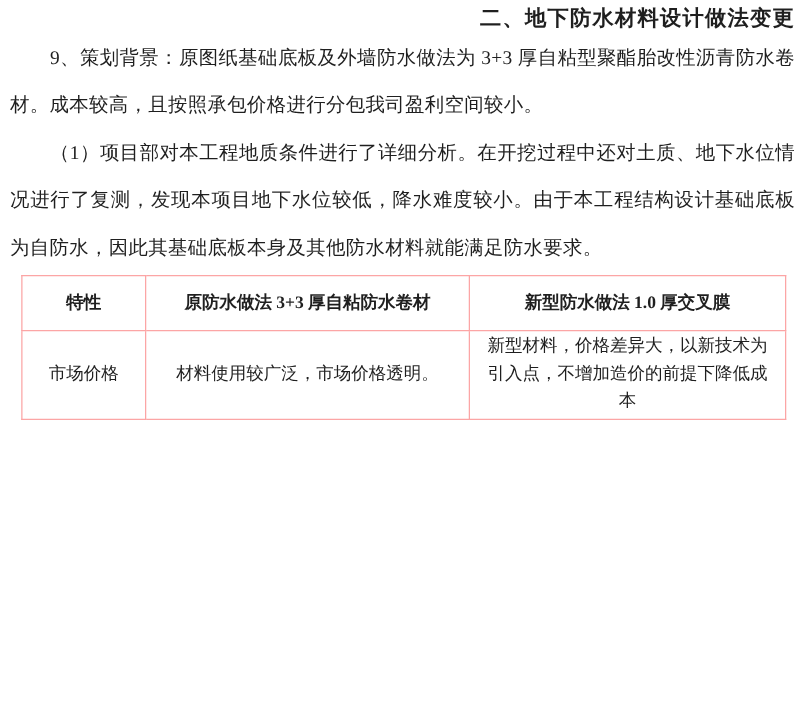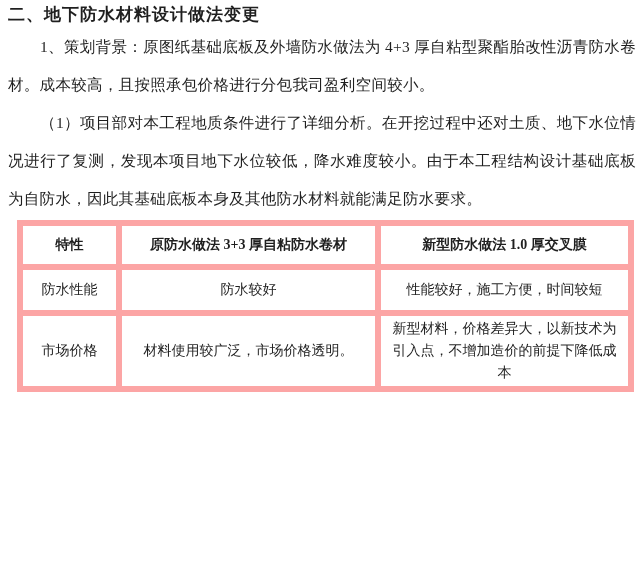--- a/index.html
+++ b/index.html
@@ -14,21 +14,21 @@
     box-sizing: border-box;
     background: #ffffff;
     color: #1f1f1f;
     font-family: "Liberation Serif", "DejaVu Serif", serif;
     padding: 4px 8px 0 8px;
     overflow: hidden;
   }
   .title {
     font-size: 17px;
     font-weight: bold;
-    text-align: left;
+    text-align: right;
     margin: 0 0 2px 0;
     line-height: 22px;
     letter-spacing: 1px;
   }
   .para {
     margin: 0;
     font-size: 15.5px;
     line-height: 38px;
     text-align: justify;
     text-indent: 32px;
@@ -37,21 +37,21 @@
   table.cmp-table {
     border-collapse: collapse;
     table-layout: fixed;
     width: 611px;
     margin: 2px 0 0 9px;
   }
   .cmp-table col.c1 { width: 99px; }
   .cmp-table col.c2 { width: 259px; }
   .cmp-table col.c3 { width: 253px; }
   .cmp-table th, .cmp-table td {
-    border: 6px solid #fca5a5;
+    border: 1px solid #fca5a5;
     text-align: center;
     vertical-align: middle;
     font-size: 14px;
     line-height: 22px;
     padding: 2px 8px;
     box-sizing: border-box;
     word-break: break-all;
   }
   .cmp-table thead tr { height: 44px; }
   .cmp-table tbody tr.r1 { height: 50px; }
@@ -59,45 +59,40 @@
   .cmp-table tbody tr.r3 { height: 44px; }
   .cmp-table th { font-weight: bold; }
 </style>
 </head>
 <body>
 
 <div class="page">
 
   <h1 class="title">二、地下防水材料设计做法变更</h1>
 
-  <p class="para">1、策划背景：原图纸基础底板及外墙防水做法为 4+3 厚自粘型聚酯胎改性沥青防水卷材。成本较高，且按照承包价格进行分包我司盈利空间较小。</p>
+  <p class="para">9、策划背景：原图纸基础底板及外墙防水做法为 3+3 厚自粘型聚酯胎改性沥青防水卷材。成本较高，且按照承包价格进行分包我司盈利空间较小。</p>
 
 
   <p class="para">（1）项目部对本工程地质条件进行了详细分析。在开挖过程中还对土质、地下水位情况进行了复测，发现本项目地下水位较低，降水难度较小。由于本工程结构设计基础底板为自防水，因此其基础底板本身及其他防水材料就能满足防水要求。</p>
 
 
   <table class="cmp-table">
     <colgroup>
       <col class="c1">
       <col class="c2">
       <col class="c3">
     </colgroup>
     <thead>
       <tr>
         <th>特性</th>
         <th>原防水做法 3+3 厚自粘防水卷材</th>
         <th>新型防水做法 1.0 厚交叉膜</th>
       </tr>
     </thead>
     <tbody>
-      <tr class="r2">
-        <td>防水性能</td>
-        <td>防水较好</td>
-        <td>性能较好，施工方便，时间较短</td>
-      </tr>
       <tr class="r3">
         <td>市场价格</td>
         <td>材料使用较广泛，市场价格透明。</td>
         <td>新型材料，价格差异大，以新技术为引入点，不增加造价的前提下降低成本</td>
       </tr>
     </tbody>
   </table>
 
 </div>
 

